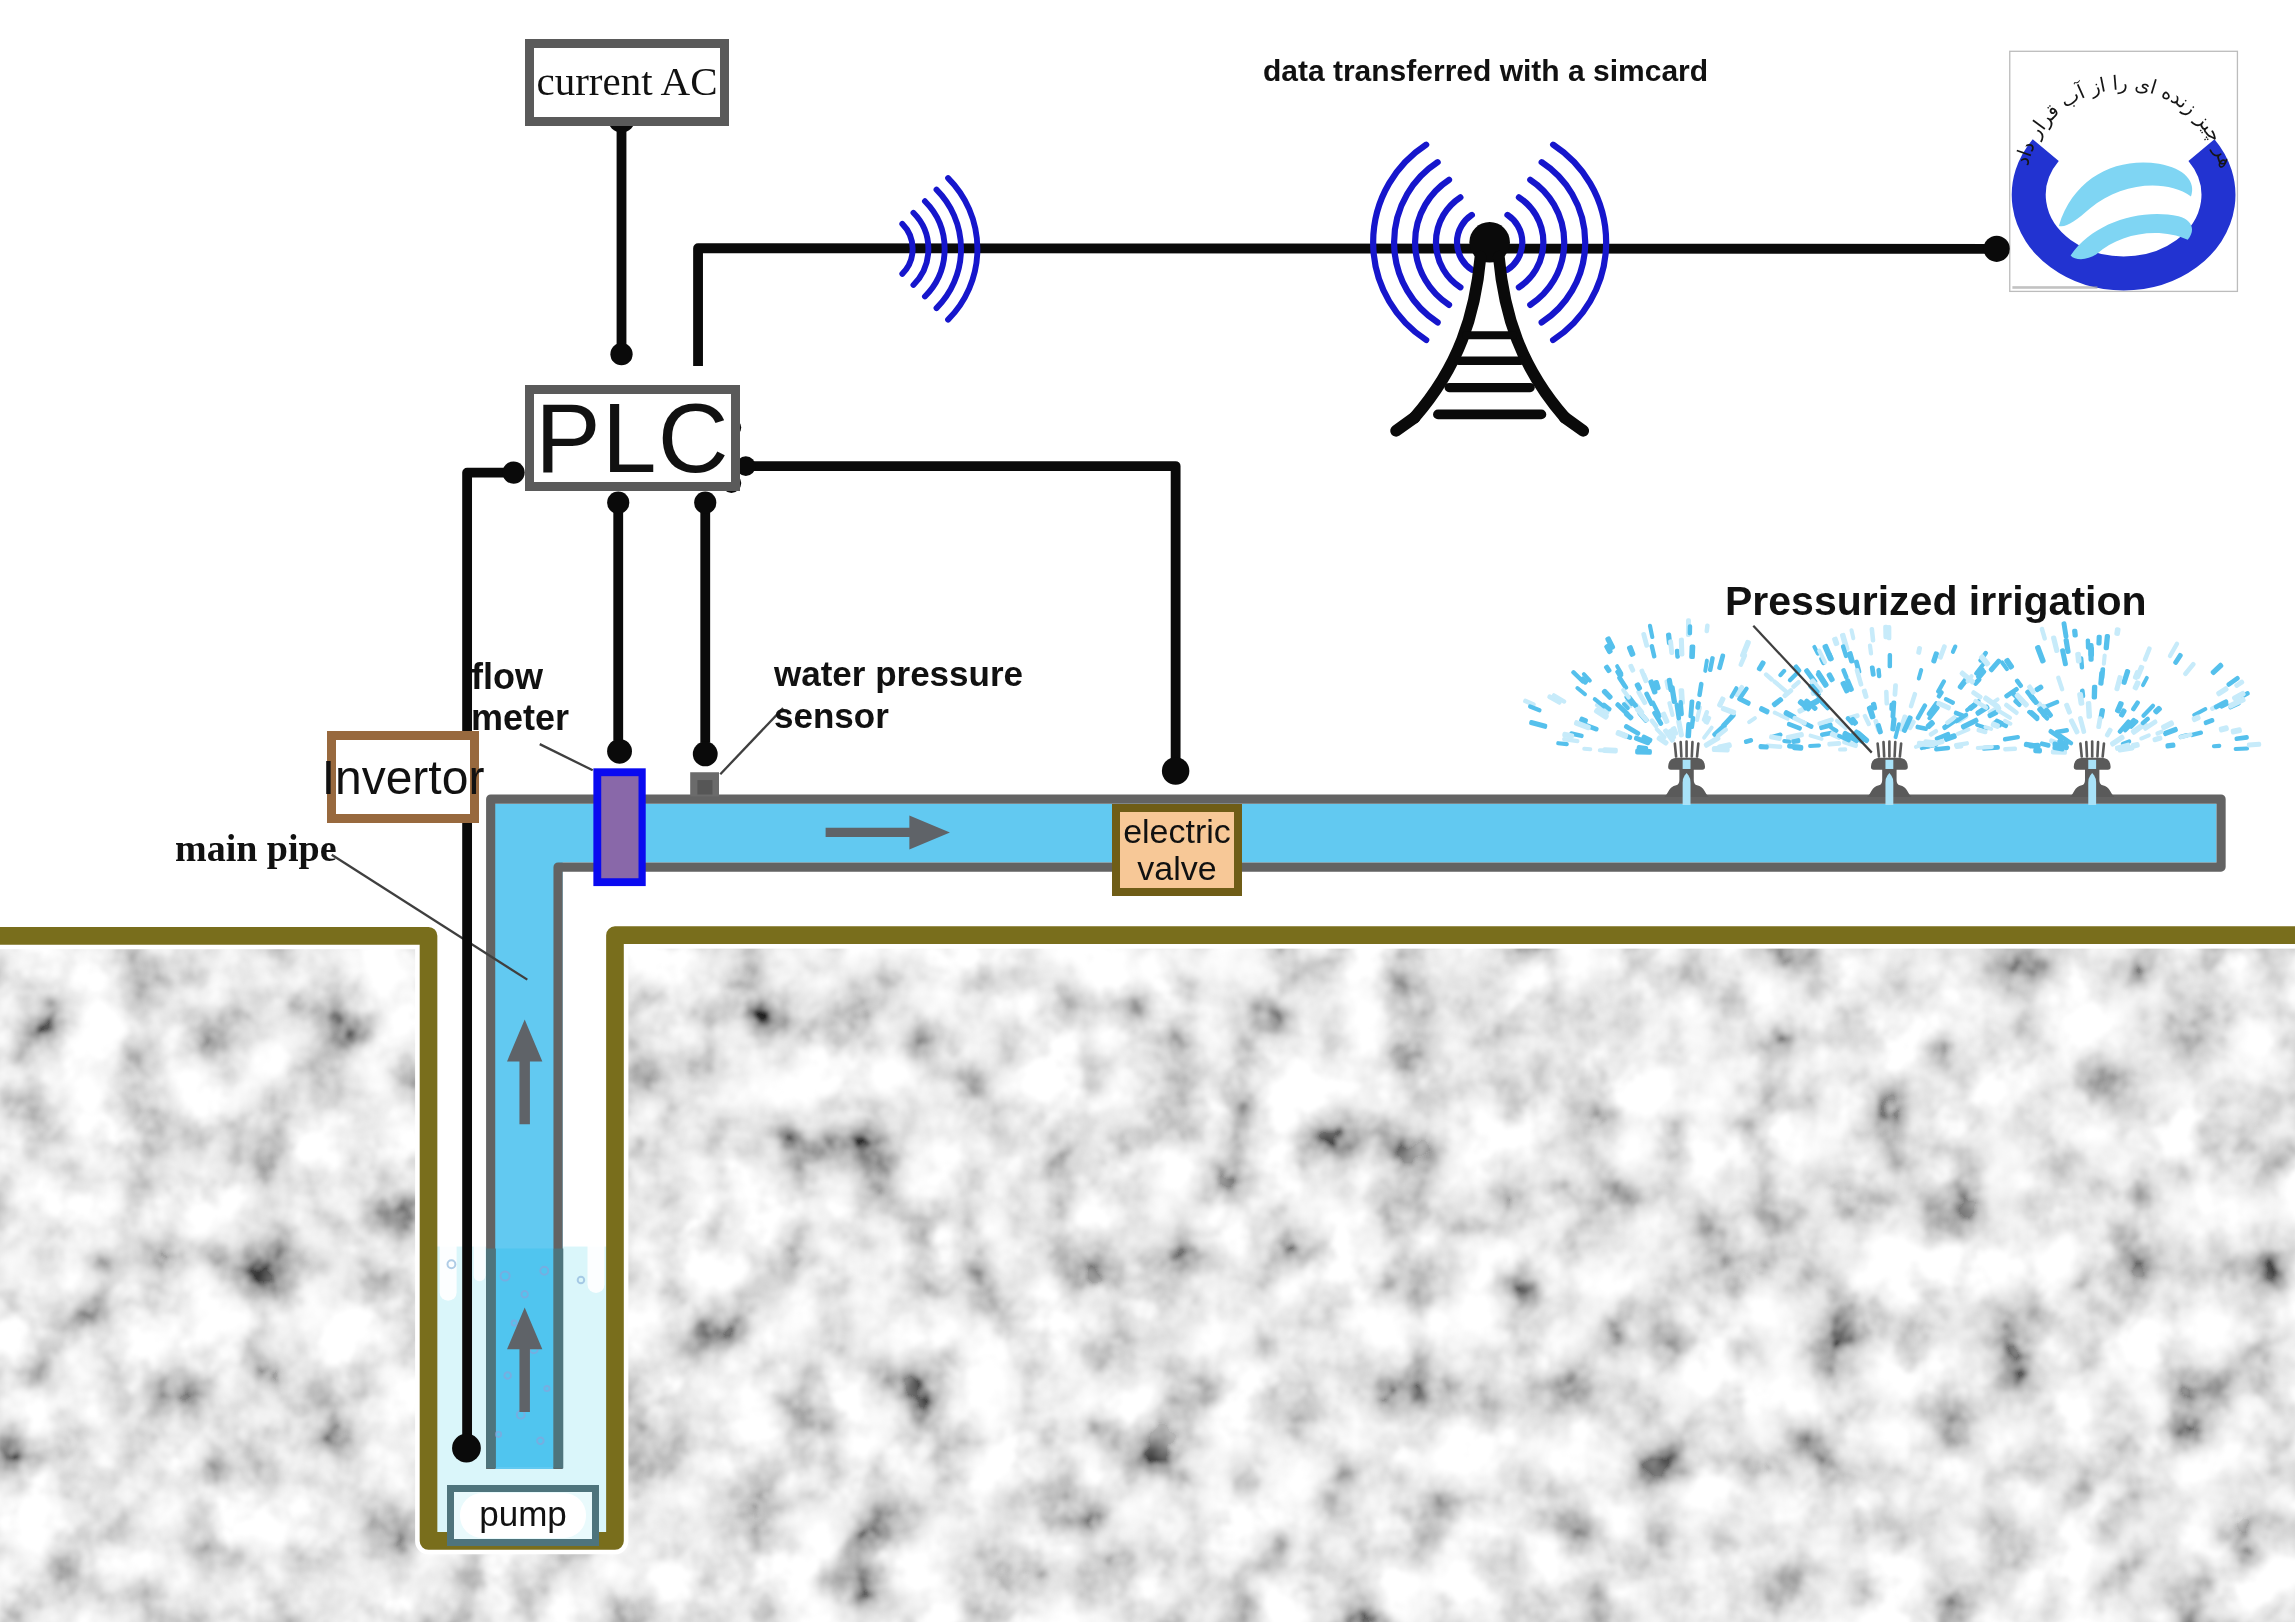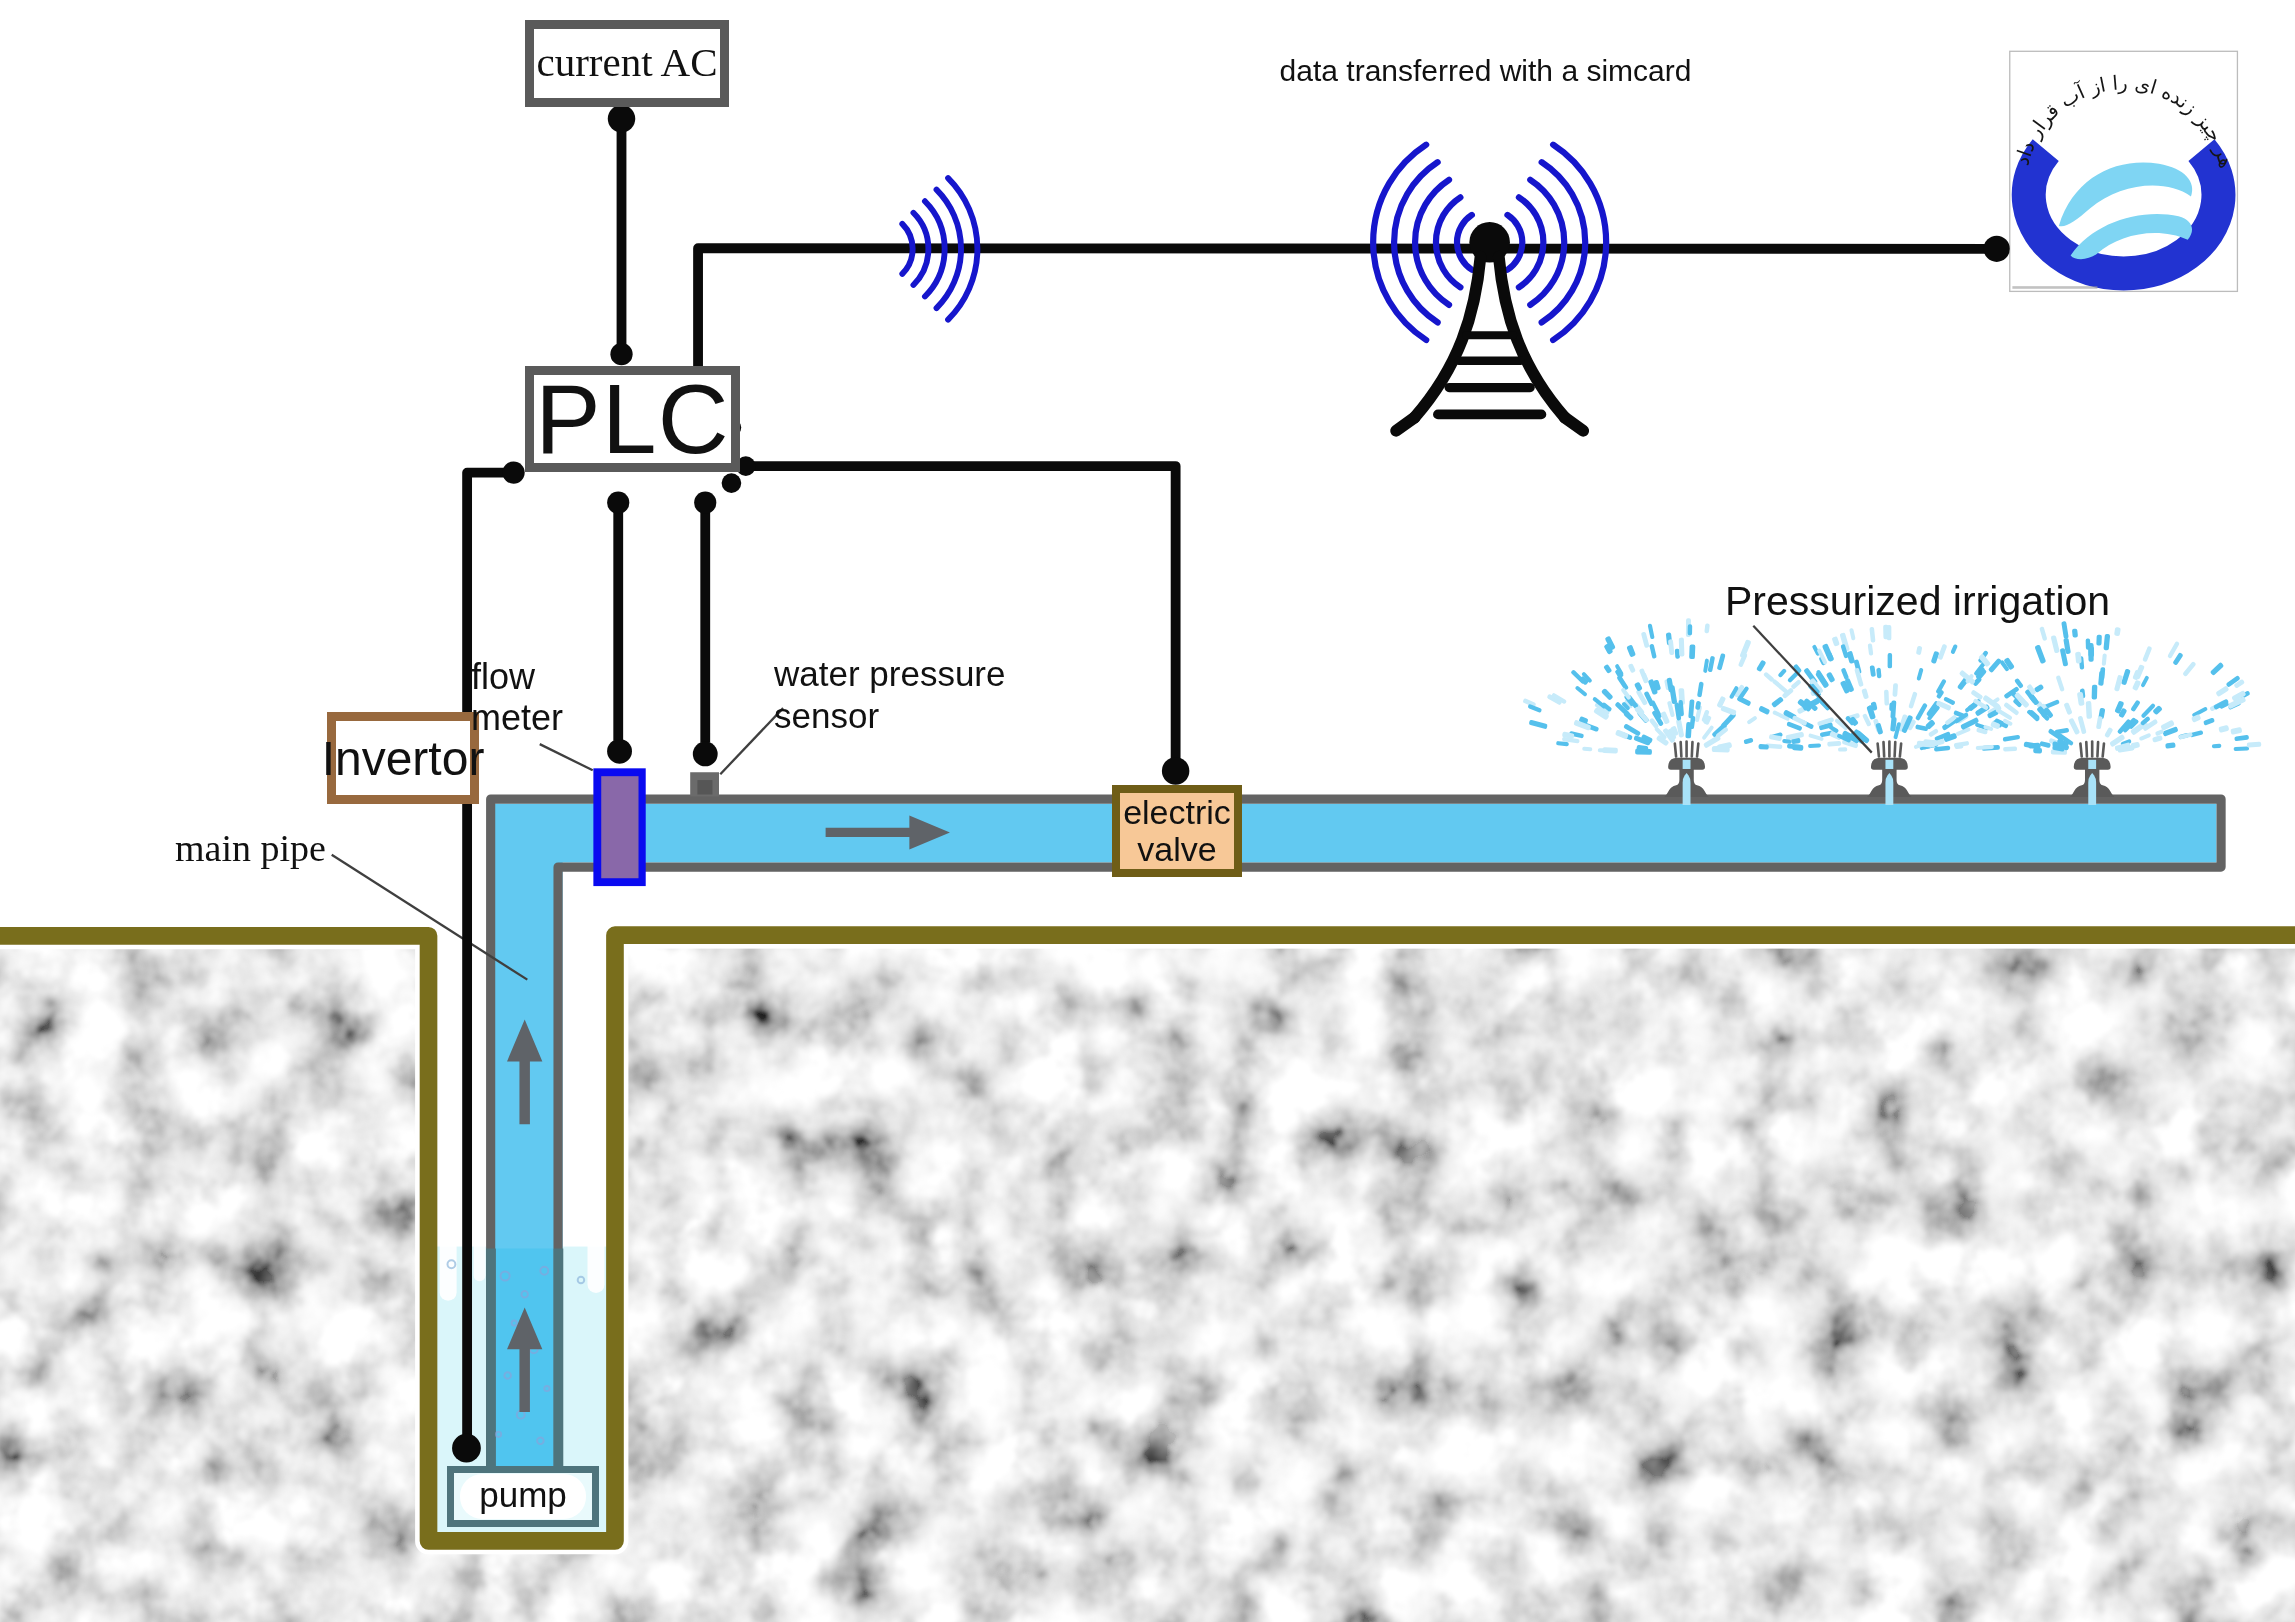--- a/index.html
+++ b/index.html
@@ -1,19 +1,19 @@
 <!DOCTYPE html>
 <html style="--wire: #0a0a0a; --box_border: #5a5a5a; --pipe_border: #636363; --pipe_water: #62c9f1; --deep_water: #50c5ef; --well_casing: #796e1c; --well_water: #daf6fa; --valve_border: #6f5d17; --valve_fill: #f7c897; --meter_border: #0a0af0; --meter_fill: #8968a9; --invertor_border: #98693e; --sensor_gray: #6b6b6b; --sensor_dark: #565656; --arrow_gray: #5f6368; --signal_arc: #1616cc; --logo_blue: #2233d1; --logo_wave: #7fd5f3; --spray_strong: #55c0ec; --spray_light: #c7ebfa; --leader: #3f3f3f; --pump_border: #4e747c;font-size:10.5px"><head>
 <meta charset="utf-8">
 <style>
   html,body{margin:0;padding:0;background:#fff;}
   #stage{position:relative;width:2295px;height:1623px;overflow:hidden;
          font-family:"Liberation Sans",sans-serif;color:#111;}
   #base-svg{position:absolute;left:0;top:0;z-index:1;}
-  .overlay{position:absolute;z-index:3;box-sizing:border-box;}
+  .overlay{position:absolute;z-index:3;box-sizing:border-box;margin-top:19px;}
   .multiline{white-space:pre-line;}
   
   .box-gray{border:9.2px solid #5a5a5a;background:#fff;display:flex;
             align-items:center;justify-content:center;}
   #current-ac-box{left:525px;top:20px;width:204px;height:87px;
       font-family:"Liberation Serif",serif;font-size:41px;
       align-items:flex-start;padding-top:9.2px;}
   #plc-box{left:525px;top:366px;width:215px;height:106px;
       font-size:98px;font-weight:500;letter-spacing:1.3px;}
   #invertor-box{left:327px;top:712px;width:152px;height:92px;
@@ -22,21 +22,21 @@
   #valve-box{left:1112px;top:785px;width:130px;height:92px;
       border:8.5px solid var(--valve_border);background:var(--valve_fill);
       display:flex;align-items:center;justify-content:center;
       font-size:34px;line-height:1.1;text-align:center;}
   #pump-box{left:447px;top:1466px;width:152px;height:61px;
       border:7.9px solid var(--pump_border);background:#e9fafc;
       display:flex;align-items:center;justify-content:center;}
   #pump-pill{background:#fff;border-radius:22px;padding:1.3px 19.6px 3.9px 19.6px;
       font-size:35px;}
   
-  .lbl{position:absolute;z-index:3;}
+  .lbl{position:absolute;z-index:3;font-weight:bold;}
   #lbl-main-pipe{left:175px;top:826px;font-family:"Liberation Serif",serif;
       font-size:38px;}
   #lbl-flow-meter{left:471px;top:656px;width:144px;text-align:left;
       font-size:36px;line-height:1.14;}
   #lbl-wps{left:774px;top:653px;font-size:35px;line-height:1.2;}
   #lbl-simcard{left:1224px;top:54px;width:523px;text-align:center;font-size:30px;}
   #lbl-pressurized{left:1709px;top:578px;font-size:41px;margin-left:16px;}
 </style>
 </head>
 <body>

